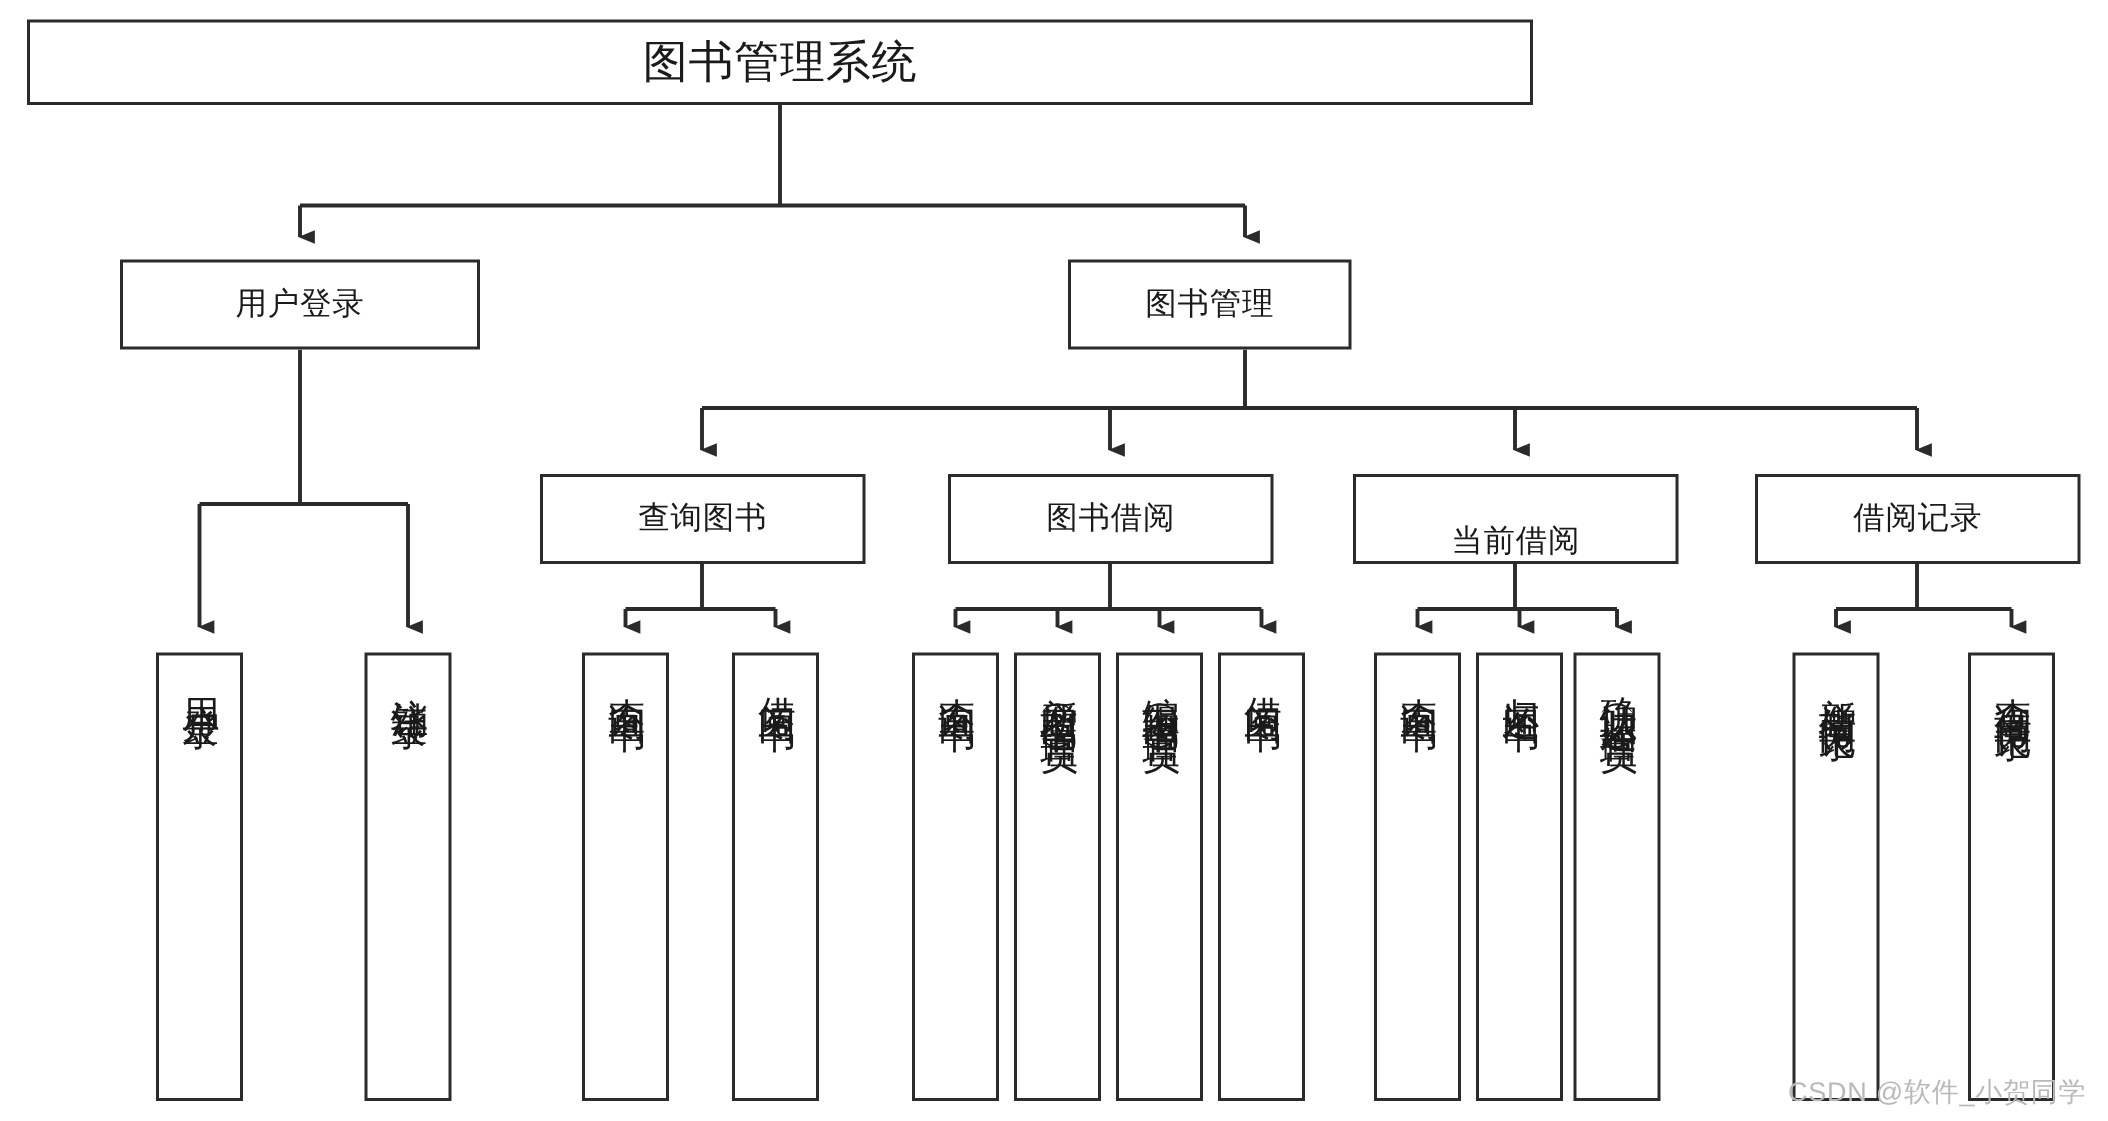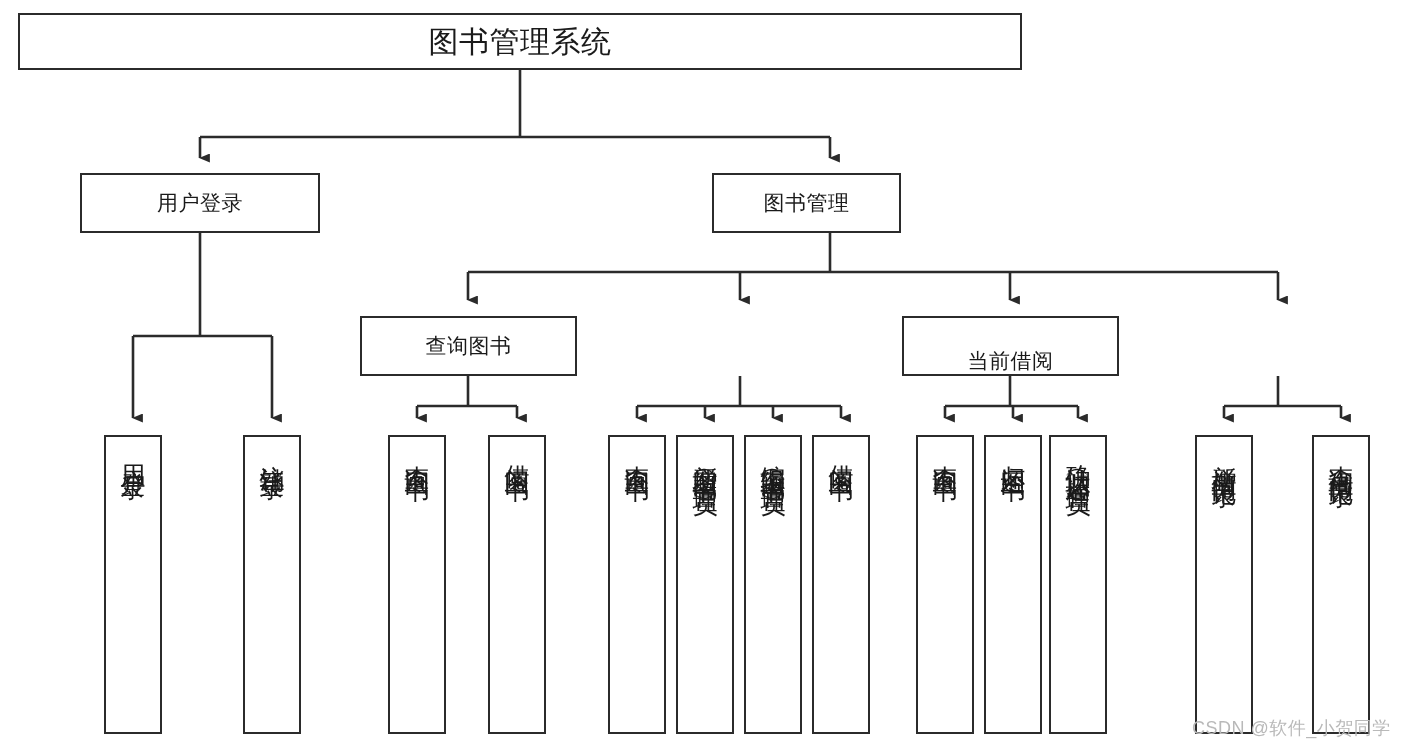--- a/index.html
+++ b/index.html
@@ -132,23 +132,29 @@
   <div class="node horiz" style="left:80px; top:173px; width:240px; height:60px;">
     <span class="label">用户登录</span>
   </div>
   <div class="node horiz" style="left:712px; top:173px; width:189px; height:60px;">
     <span class="label">图书管理</span>
   </div>
 
   <div class="node horiz" style="left:360px; top:316px; width:217px; height:60px;">
     <span class="label">查询图书</span>
   </div>
+  <div class="node horiz" style="left:632px; top:316px; width:217px; height:60px;">
+    <span class="label">图书借阅</span>
+  </div>
   <div class="node horiz" style="left:902px; top:316px; width:217px; height:60px;align-items:flex-end;">
     <span class="label">当前借阅</span>
   </div>
+  <div class="node horiz" style="left:1170px; top:316px; width:217px; height:60px;">
+    <span class="label">借阅记录</span>
+  </div>
 
   <div class="node leaf" style="left:104px; top:435px; width:58px; height:299px;">
     <span class="label">用户登录</span>
   </div>
   <div class="node leaf" style="left:243px; top:435px; width:58px; height:299px;">
     <span class="label">注销登录</span>
   </div>
 
   <div class="node leaf" style="left:388px; top:435px; width:58px; height:299px;">
     <span class="label">查询图书</span>

